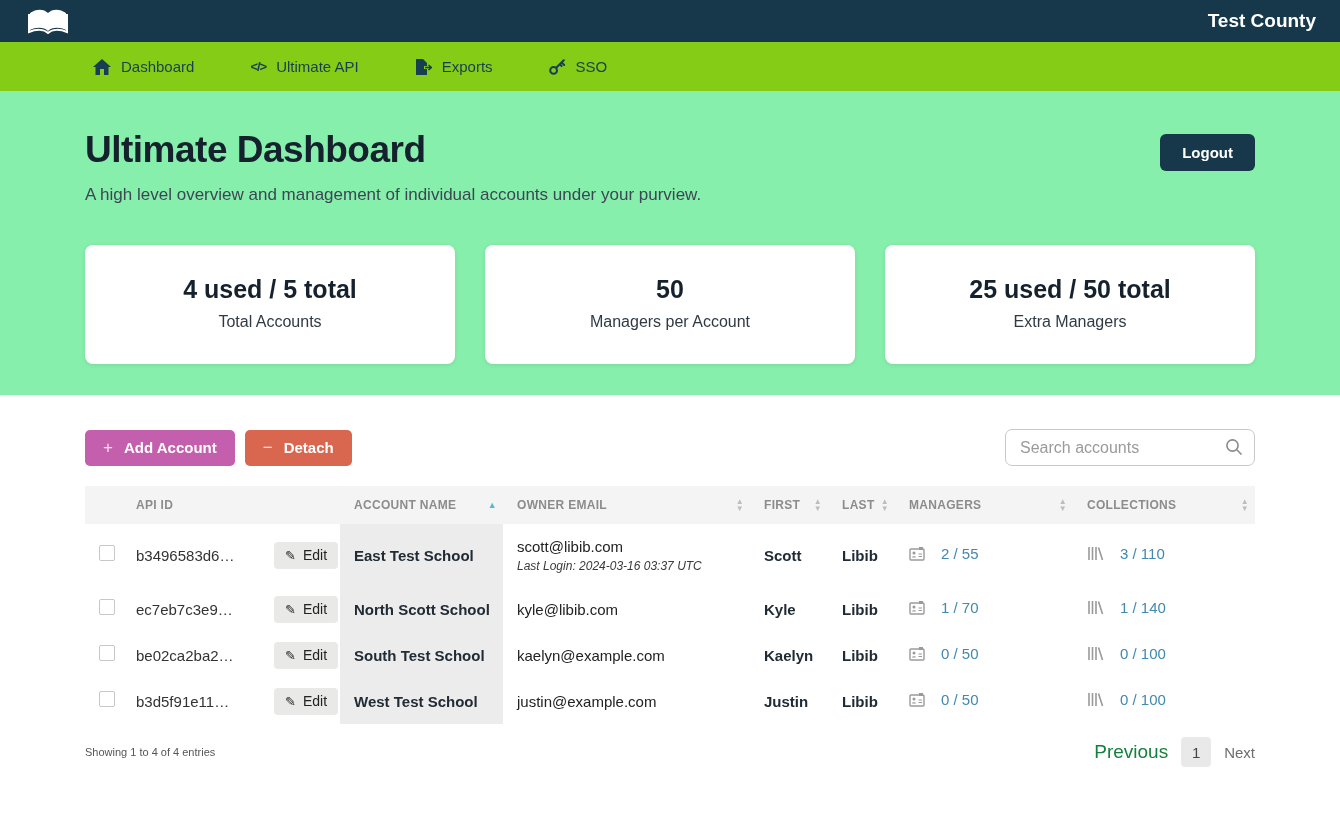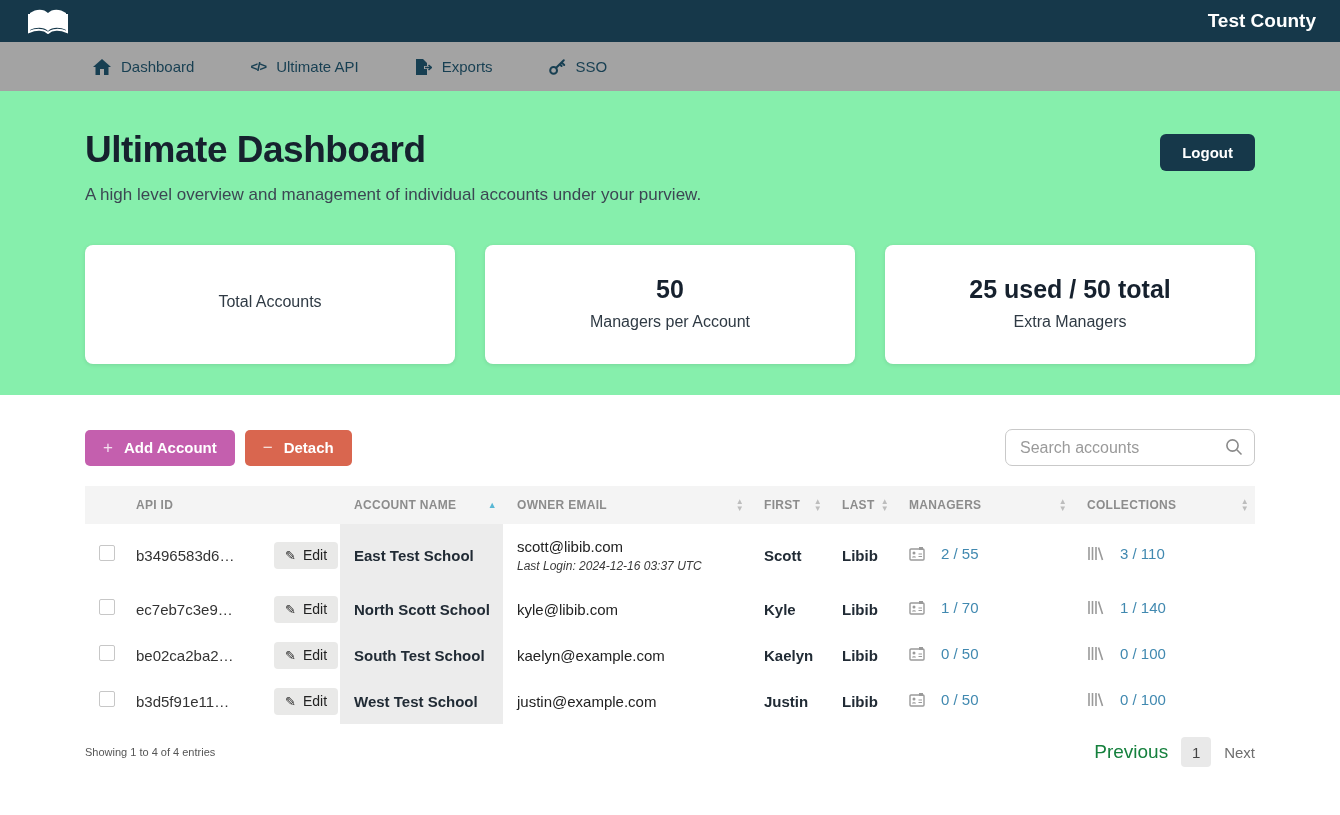--- a/index.html
+++ b/index.html
@@ -5,21 +5,21 @@
   * { margin:0; padding:0; box-sizing:border-box; }
   html,body { width:1340px; height:815px; overflow:hidden; }
   body { font-family:"Liberation Sans","DejaVu Sans",sans-serif; background:#fff; color:#222; }
 
   
   .topbar { height:42px; background:#16384a; display:flex; align-items:center; justify-content:space-between; padding:0 24px 0 28px; }
   .brand-logo svg { display:block; }
   .brand-name { color:#fff; font-size:19px; font-weight:bold; }
 
   
-  .navbar { height:49px; background:#a3a3a3; display:flex; align-items:center; padding-left:93px; gap:56px; }
+  .navbar { height:49px; background:#84cc16; display:flex; align-items:center; padding-left:93px; gap:56px; }
   .nav-item { display:flex; align-items:center; gap:10px; color:#173f52; font-size:15px; cursor:pointer; }
   .nav-item .nav-icon { display:flex; align-items:center; }
   .nav-item svg { display:block; }
   .code-glyph { font-weight:bold; font-size:13px; letter-spacing:-1px; color:#173f52; }
 
   
   .hero { height:304px; background:#86efac; padding:38px 85px 0 85px; position:relative; }
   .hero-title { font-size:37px; font-weight:bold; color:#16212e; letter-spacing:-0.5px; }
   .hero-sub { margin-top:14px; font-size:17px; color:#3c4753; }
   .logout-btn { position:absolute; top:43px; right:85px; background:#16384a; color:#fff; font-size:15px; font-weight:bold; border:none; border-radius:6px; padding:0 22px; height:37px; cursor:pointer; }
@@ -114,20 +114,21 @@
     <span>SSO</span>
   </div>
 </div>
 
 <div class="hero">
   <div class="hero-title">Ultimate Dashboard</div>
   <div class="hero-sub">A high level overview and management of individual accounts under your purview.</div>
   <button class="logout-btn">Logout</button>
   <div class="stats">
     <div class="stat-card">
+      <div class="stat-value">4 used / 5 total</div>
       <div class="stat-label">Total Accounts</div>
     </div>
     <div class="stat-card">
       <div class="stat-value">50</div>
       <div class="stat-label">Managers per Account</div>
     </div>
     <div class="stat-card">
       <div class="stat-value">25 used / 50 total</div>
       <div class="stat-label">Extra Managers</div>
     </div>
@@ -233,21 +234,21 @@
       <tr class="row-tall">
         <td><span class="checkbox"></span></td>
         <td class="apiid-col">b3496583d6…</td>
         <td><button class="edit-btn">
               <span class="pencil">✎</span>
               <span>Edit</span>
             </button></td>
         <td class="account-col">East Test School</td>
         <td class="email-col">
             <div>scott@libib.com</div>
-            <div class="last-login">Last Login: 2024-12-16 03:37 UTC</div>
+            <div class="last-login">Last Login: 2024-03-16 03:37 UTC</div>
           </td>
         <td class="name-col">Scott</td>
         <td class="name-col">Libib</td>
         <td><a class="cell-link">
               <svg width="16" height="15" viewBox="0 0 16 15">
                 <rect x="1" y="3" width="14" height="11" rx="1" fill="none" stroke="#9a9a9a" stroke-width="1.4"></rect>
                 <rect x="10" y="1" width="4" height="3" fill="#9a9a9a"></rect>
                 <circle cx="5" cy="7" r="1.5" fill="#9a9a9a"></circle>
                 <path d="M3 11.5 C3 9.8 7 9.8 7 11.5" fill="#9a9a9a"></path>
                 <path d="M9.5 8 L13 8 M9.5 10.5 L13 10.5" stroke="#9a9a9a" stroke-width="1.2"></path>

